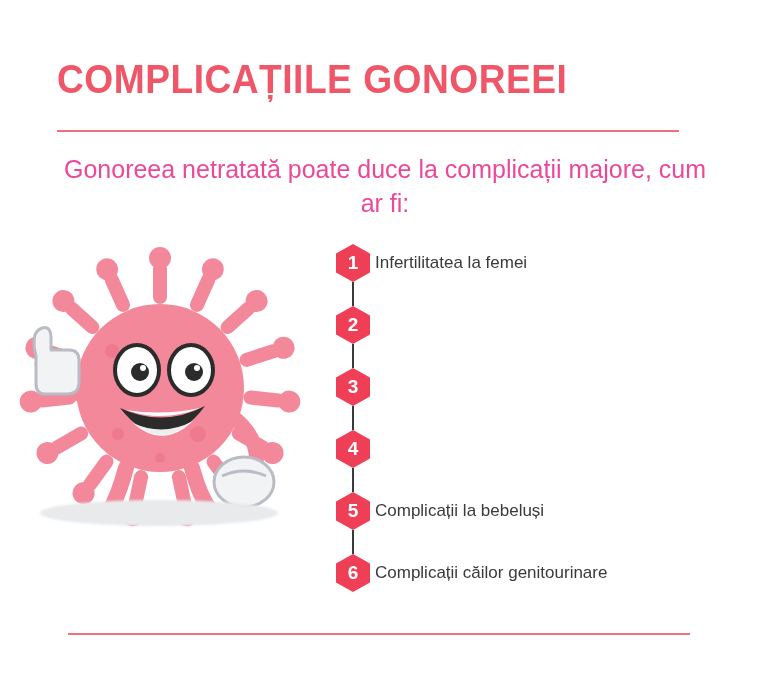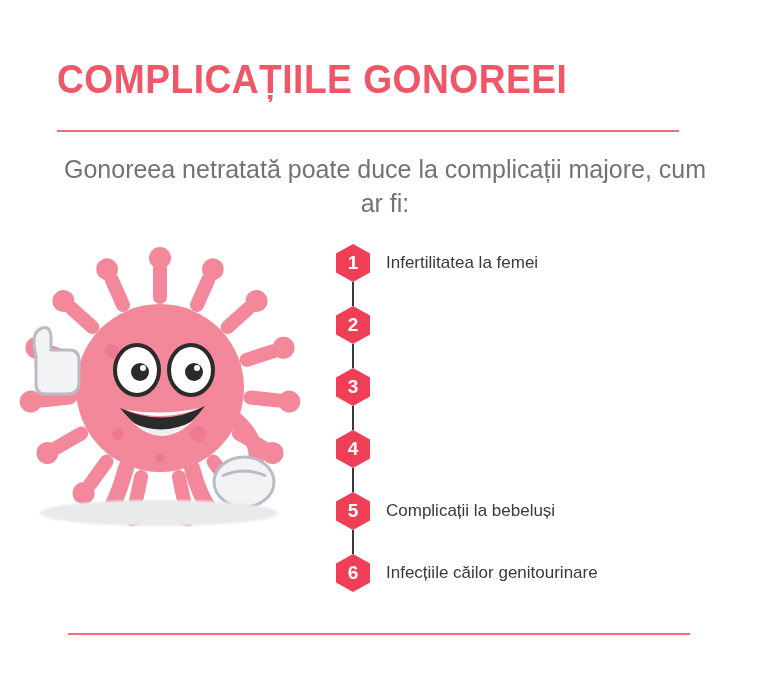--- a/index.html
+++ b/index.html
@@ -49,21 +49,21 @@
     background: #f07080;
   }
   .subtitle {
     position: absolute;
     left: 60px;
     top: 152px;
     width: 650px;
     text-align: center;
     font-size: 25px;
     line-height: 34px;
-    color: #737373;
+    color: #ec4899;
     font-weight: 400;
   }
 
   
   .virus-wrap {
     position: absolute;
     left: 0px;
     top: 218px;
     width: 340px;
     height: 340px;
@@ -101,21 +101,21 @@
     clip-path: polygon(50% 0%, 100% 25%, 100% 75%, 50% 100%, 0% 75%, 0% 25%);
     display: flex;
     align-items: center;
     justify-content: center;
     color: #ffffff;
     font-size: 19px;
     font-weight: 700;
     z-index: 2;
   }
   .row-text {
-    margin-left: 16px;
+    margin-left: 5px;
     font-size: 17px;
     color: #3a3a3a;
     line-height: 22px;
     white-space: nowrap;
   }
   .connector {
     position: absolute;
     left: 16px;
     top: -12px;
     width: 2px;
@@ -252,19 +252,19 @@
 
     <div class="row">
       <div class="connector"></div>
       <div class="hex">5</div>
       <div class="row-text">Complicații la bebeluși</div>
     </div>
 
     <div class="row">
       <div class="connector"></div>
       <div class="hex">6</div>
-      <div class="row-text">Infecțiile căilor genitourinare</div>
+      <div class="row-text">Complicații căilor genitourinare</div>
     </div>
 
   </div>
 
   <div class="rule-bottom"></div>
 </div>
 
 </body></html>

